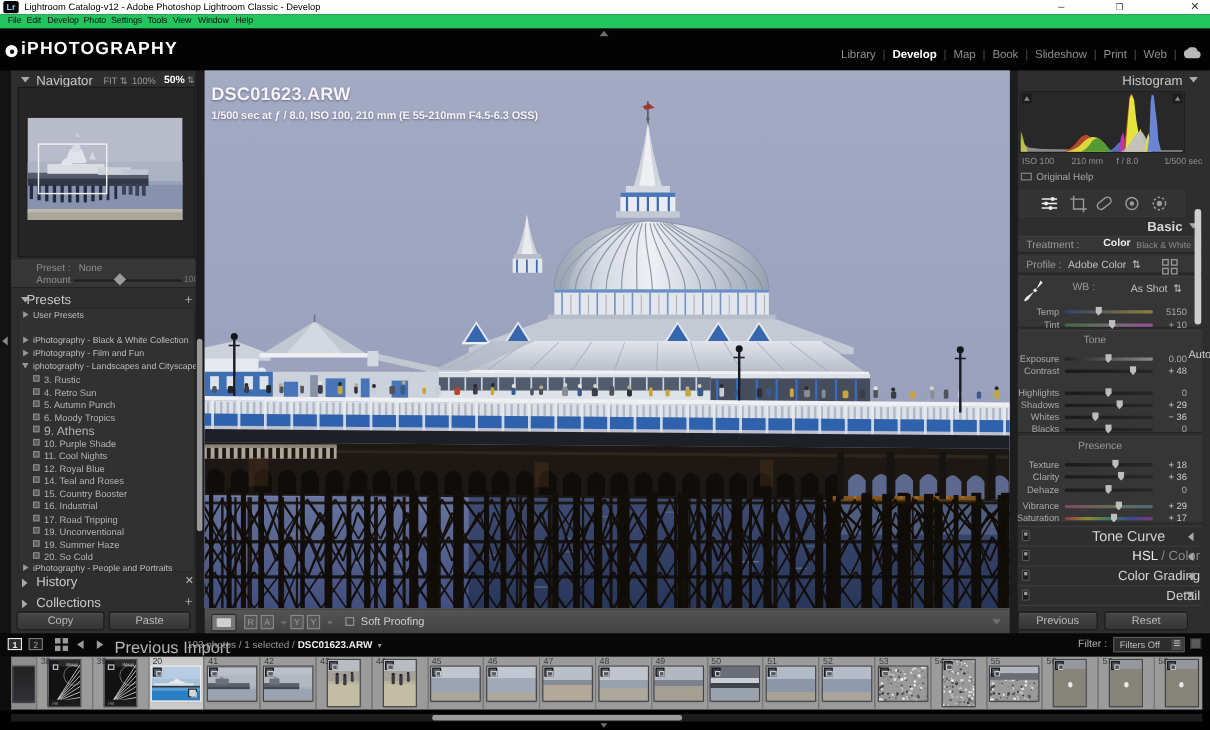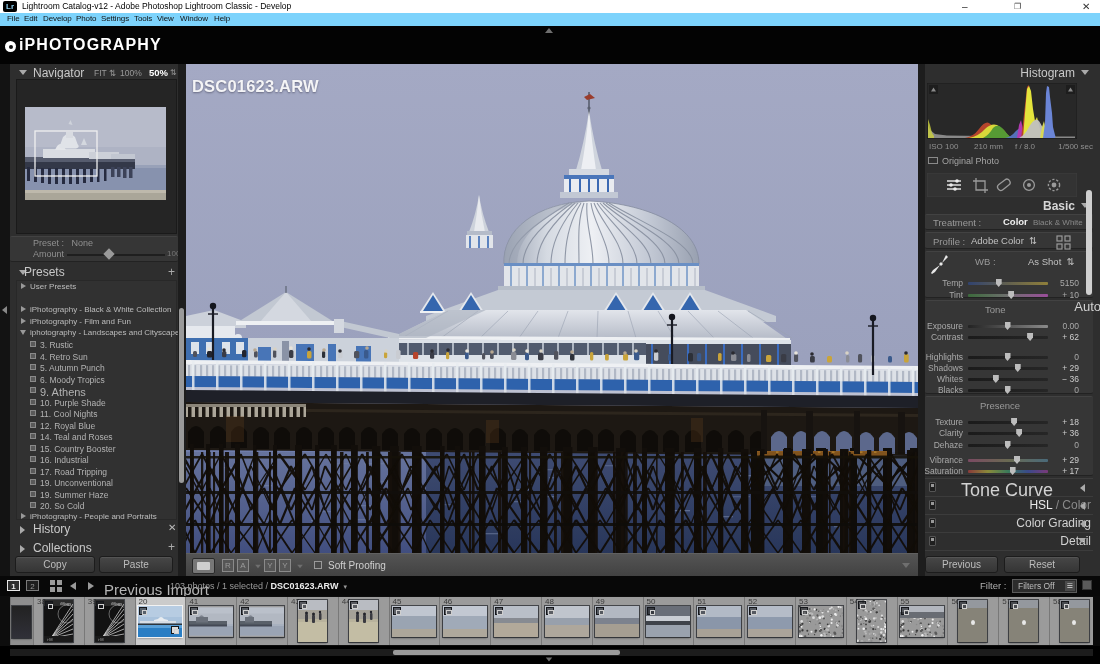--- a/index.html
+++ b/index.html
@@ -1,21 +1,21 @@
 <!DOCTYPE html>
 <html><head><meta charset="utf-8">
 <style>
 *{margin:0;padding:0;box-sizing:border-box}
 html,body{width:1100px;height:664px;overflow:hidden;background:#000;font-family:"Liberation Sans",sans-serif;position:relative}
 .abs{position:absolute}
 #titlebar{left:0;top:0;width:1100px;height:13px;background:#fff;color:#000;font-size:8.5px}
 #titlebar .ttl{position:absolute;left:22px;top:1px}
 #lricon{position:absolute;left:3px;top:1px;width:14px;height:11px;background:#000000;border-radius:2px;color:#8fd1f2;font-size:8px;font-weight:bold;text-align:center;line-height:11px}
 .winbtn{position:absolute;top:0;color:#333;font-size:10px;line-height:13px}
-#menubar{left:0;top:13px;width:1100px;height:13px;background:#7dd3fc;color:#111;font-size:9px}
+#menubar{left:0;top:13px;width:1100px;height:13px;background:#22c55e;color:#111;font-size:9px}
 #menubar span{position:absolute;top:1px}
 #header{left:0;top:26px;width:1100px;height:38px;background:#030303}
 #logo{position:absolute;left:19px;top:10px;color:#fff;font-size:16px;font-weight:bold;letter-spacing:1.1px}
 #apicon{position:absolute;left:5px;top:15px;width:11px;height:11px;border-radius:50%;background:#fff}
 #apicon:after{content:"";position:absolute;left:3.5px;top:3.5px;width:4px;height:4px;border-radius:50%;background:#111}
 #modnav{position:absolute;right:8px;top:17px;color:#8e8e8e;font-size:10.5px;letter-spacing:-.1px}
 #modnav b{color:#fff;font-weight:bold}
 #modnav .dv{color:#4a4a4a;padding:0 3.5px}
 .tri-up{width:0;height:0;border-left:4px solid transparent;border-right:4px solid transparent;border-bottom:5px solid #6f6f6f}
 .tri-dn{width:0;height:0;border-left:4px solid transparent;border-right:4px solid transparent;border-top:5px solid #6f6f6f}
@@ -69,20 +69,23 @@
     <span style="left:101px">Settings</span>
     <span style="left:134px">Tools</span>
     <span style="left:157px">View</span>
     <span style="left:180px">Window</span>
     <span style="left:214px">Help</span>
   </div>
 <div class="abs" id="header">
     <div id="apicon"></div>
     <div id="logo">iPHOTOGRAPHY</div>
     <div class="tri-up" style="position:absolute;left:545px;top:2px"></div>
+    <div id="modnav">Library <span class="dv">|</span> <b>Develop</b> <span class="dv">|</span> Map <span class="dv">|</span> Book <span class="dv">|</span> Slideshow <span class="dv">|</span> Print <span class="dv">|</span> Web <span class="dv">|</span> <svg width="16" height="11" viewBox="0 0 16 11" style="vertical-align:-1px">
+        <path d="M4 10 a4 4 0 0 1 -.5-7.9 a5 5 0 0 1 9.3 1.2 a3.4 3.4 0 0 1 -.3 6.7z" fill="#b9b9b9"></path>
+      </svg></div>
   </div>
 <div class="abs" id="lstrip"></div>
 <div class="abs" id="rstrip"></div>
 <div class="tri-l" style="position:absolute;left:2px;top:306px"></div>
 <div class="tri-r" style="position:absolute;left:1094px;top:313px"></div>
 <div class="abs" id="lgap"></div>
 <div class="abs" id="lscroll"></div>
 <div class="abs" id="rgap"></div>
 <div class="abs" id="rscroll"></div>
 <div class="tri-l" style="position:absolute;left:2px;top:621px"></div>
@@ -1144,20 +1147,21 @@
       <line x1="22" y1="250" x2="32" y2="250" stroke="#191b24" stroke-width="1.4"></line>
       <line x1="486" y1="256" x2="486" y2="300" stroke="#191b24" stroke-width="2.2"></line>
       <circle cx="486" cy="253" r="3.2" fill="#14161e"></circle>
       <line x1="481" y1="261" x2="491" y2="261" stroke="#191b24" stroke-width="1.4"></line>
       <line x1="687" y1="257" x2="687" y2="311" stroke="#191b24" stroke-width="2.2"></line>
       <circle cx="687" cy="254" r="3.2" fill="#14161e"></circle>
       <line x1="682" y1="262" x2="692" y2="262" stroke="#191b24" stroke-width="1.4"></line>
     </svg>
     <div id="ovl">
       <div class="l1">DSC01623.ARW</div>
+      <div class="l2">1/500 sec at ƒ / 8.0, ISO 100, 210 mm (E 55-210mm F4.5-6.3 OSS)</div>
     </div>
   </div>
 <div class="abs" id="rpanel">
 <div class="phead" style="left:0;width:150px;top:2px;text-align:right">Histogram</div>
 <div class="tri-dn" style="position:absolute;left:156px;top:6px;border-top-color:#aaa"></div>
 <svg width="150" height="56" viewBox="0 0 150 56" style="position:absolute;left:2px;top:19px">
       <rect width="150" height="56" fill="#282828" stroke="#1a1a1a"></rect>
       <path d="M1 55 L1 42 L3 47 L8 51 L20 52.5 L55 53 L80 53 L80 55z" fill="#9a9a9a" opacity=".85"></path>
       <path d="M1 55 L1 36 L3 42 L5 50 L7 53 L7 55z" fill="#cdd23c" opacity=".8"></path>
       <path d="M38 55 Q46 54 52 46 Q58 38 62 40 Q68 44 72 50 Q76 54 80 55z" fill="#b5452c"></path>
@@ -1174,21 +1178,21 @@
       <rect x="2" y="2" width="9" height="9" fill="#1d1d1d"></rect>
       <path d="M6.5 4.5 l2.5 4 h-5z" fill="#8a8a8a"></path>
       <rect x="139" y="2" width="9" height="9" fill="#1d1d1d"></rect>
       <path d="M143.5 4.5 l2.5 4 h-5z" fill="#8a8a8a"></path>
     </svg>
 <div style="position:absolute;left:4px;top:78px;font-size:8px;color:#909090">ISO 100</div>
 <div style="position:absolute;left:49px;top:78px;font-size:8px;color:#909090">210 mm</div>
 <div style="position:absolute;left:90px;top:78px;font-size:8px;color:#909090">f / 8.0</div>
 <div style="position:absolute;right:16px;top:78px;font-size:8px;color:#909090">1/500 sec</div>
 <div style="position:absolute;left:3px;top:93px;width:10px;height:7px;border:1px solid #8a8a8a"></div>
-<div style="position:absolute;left:17px;top:92px;font-size:9px;color:#a5a5a5">Original Photo</div>
+<div style="position:absolute;left:17px;top:92px;font-size:9px;color:#a5a5a5">Original Help</div>
 <svg width="150" height="24" viewBox="0 0 150 24" style="position:absolute;left:2px;top:109px">
       <rect width="150" height="24" fill="#333" stroke="#3e3e3e"></rect>
       <g stroke="#ececec" stroke-width="1.4">
         <line x1="20" y1="8" x2="34" y2="8"></line>
         <line x1="20" y1="12" x2="34" y2="12"></line>
         <line x1="20" y1="16" x2="34" y2="16"></line>
       </g>
       <g fill="#ececec">
         <circle cx="30" cy="8" r="1.8"></circle>
         <circle cx="24" cy="12" r="1.8"></circle>
@@ -1236,34 +1240,34 @@
     </div>
 <div class="srow" style="top:226px">
       <span class="lab">Tint</span>
       <div class="track" style="background:linear-gradient(90deg,#3c6a3c,#6f6f6f,#9a4d9a)">
         <div class="thumbk" style="left:40.2px"></div>
       </div>
       <span class="val" style="color:#a9a9a9">+ 10</span>
     </div>
 <div class="psec" style="top:236px;height:94px"></div>
 <div style="position:absolute;left:60px;top:240px;font-size:9.5px;color:#9a9a9a">Tone</div>
-<div style="position:absolute;right:8px;top:235px;font-size:13px;color:#d0d0d0">Auto</div>
+<div style="position:absolute;right:8px;top:253px;font-size:10px;color:#d0d0d0">Auto</div>
 <div class="srow" style="top:257px">
       <span class="lab">Exposure</span>
       <div class="track" style="background:linear-gradient(90deg,#232323,#8a8a8a)">
         <div class="thumbk" style="left:36.5px"></div>
       </div>
       <span class="val" style="color:#a9a9a9">0.00</span>
     </div>
 <div class="srow" style="top:268px">
       <span class="lab">Contrast</span>
       <div class="track" style="background:linear-gradient(90deg,#1b1b1b,#262626)">
         <div class="thumbk" style="left:59.1px"></div>
       </div>
-      <span class="val" style="color:#cdcdcd">+ 62</span>
+      <span class="val" style="color:#cdcdcd">+ 48</span>
     </div>
 <div class="srow" style="top:288px">
       <span class="lab">Highlights</span>
       <div class="track" style="background:linear-gradient(90deg,#1b1b1b,#262626)">
         <div class="thumbk" style="left:36.5px"></div>
       </div>
       <span class="val" style="color:#a9a9a9">0</span>
     </div>
 <div class="srow" style="top:299px">
       <span class="lab">Shadows</span>
@@ -1318,21 +1322,21 @@
     </div>
 <div class="srow" style="top:402px">
       <span class="lab">Saturation</span>
       <div class="track" style="background:linear-gradient(90deg,#8a3a3a,#8a8a3a,#3a7a5a,#3a4a8a,#7a3a7a)">
         <div class="thumbk" style="left:41.6px"></div>
       </div>
       <span class="val" style="color:#cdcdcd">+ 17</span>
     </div>
 <div style="position:absolute;left:0;top:414px;width:168px;height:18px;background:#2e2e2e;border-top:1px solid #3c3c3c"></div>
 <div class="toggle" style="top:418px"></div>
-<div style="position:absolute;right:18px;top:416px;font-size:18px;color:#d2d2d2;text-align:left;width:130px">Tone Curve</div>
+<div style="position:absolute;right:18px;top:416px;font-size:13px;color:#d2d2d2;text-align:center;width:130px">Tone Curve</div>
 <div class="tri-l" style="position:absolute;left:155px;top:420px;border-right-color:#aaa"></div>
 <div style="position:absolute;left:0;top:432px;width:168px;height:18px;background:#2e2e2e;border-top:1px solid #3c3c3c"></div>
 <div class="toggle" style="top:436px"></div>
 <div style="position:absolute;right:18px;top:434px;font-size:12px;color:#d2d2d2;text-align:right;width:130px"><span style="color:#e8e8e8">HSL</span> <span style="color:#8a8a8a">/ Color</span></div>
 <div class="tri-l" style="position:absolute;left:155px;top:438px;border-right-color:#aaa"></div>
 <div style="position:absolute;left:0;top:450px;width:168px;height:18px;background:#2e2e2e;border-top:1px solid #3c3c3c"></div>
 <div class="toggle" style="top:454px"></div>
 <div style="position:absolute;right:18px;top:452px;font-size:12px;color:#d2d2d2;text-align:right;width:130px">Color Grading</div>
 <div class="tri-l" style="position:absolute;left:155px;top:456px;border-right-color:#aaa"></div>
 <div style="position:absolute;left:0;top:468px;width:168px;height:18px;background:#2e2e2e;border-top:1px solid #3c3c3c"></div>

